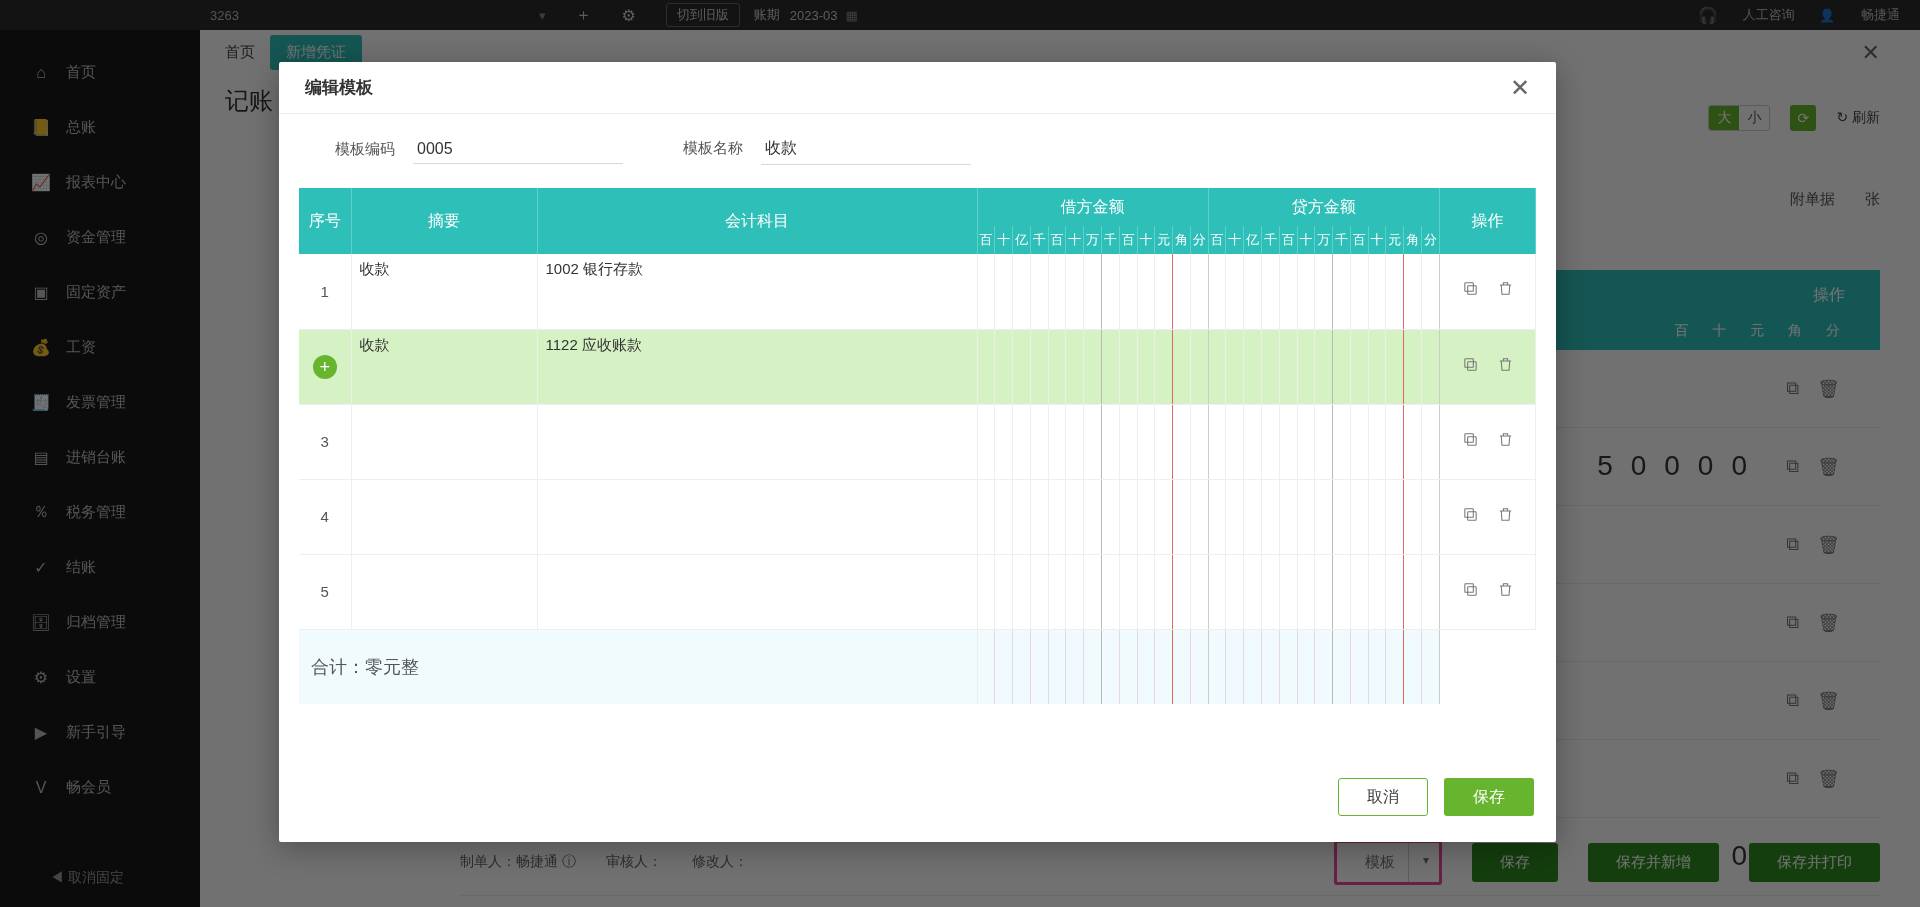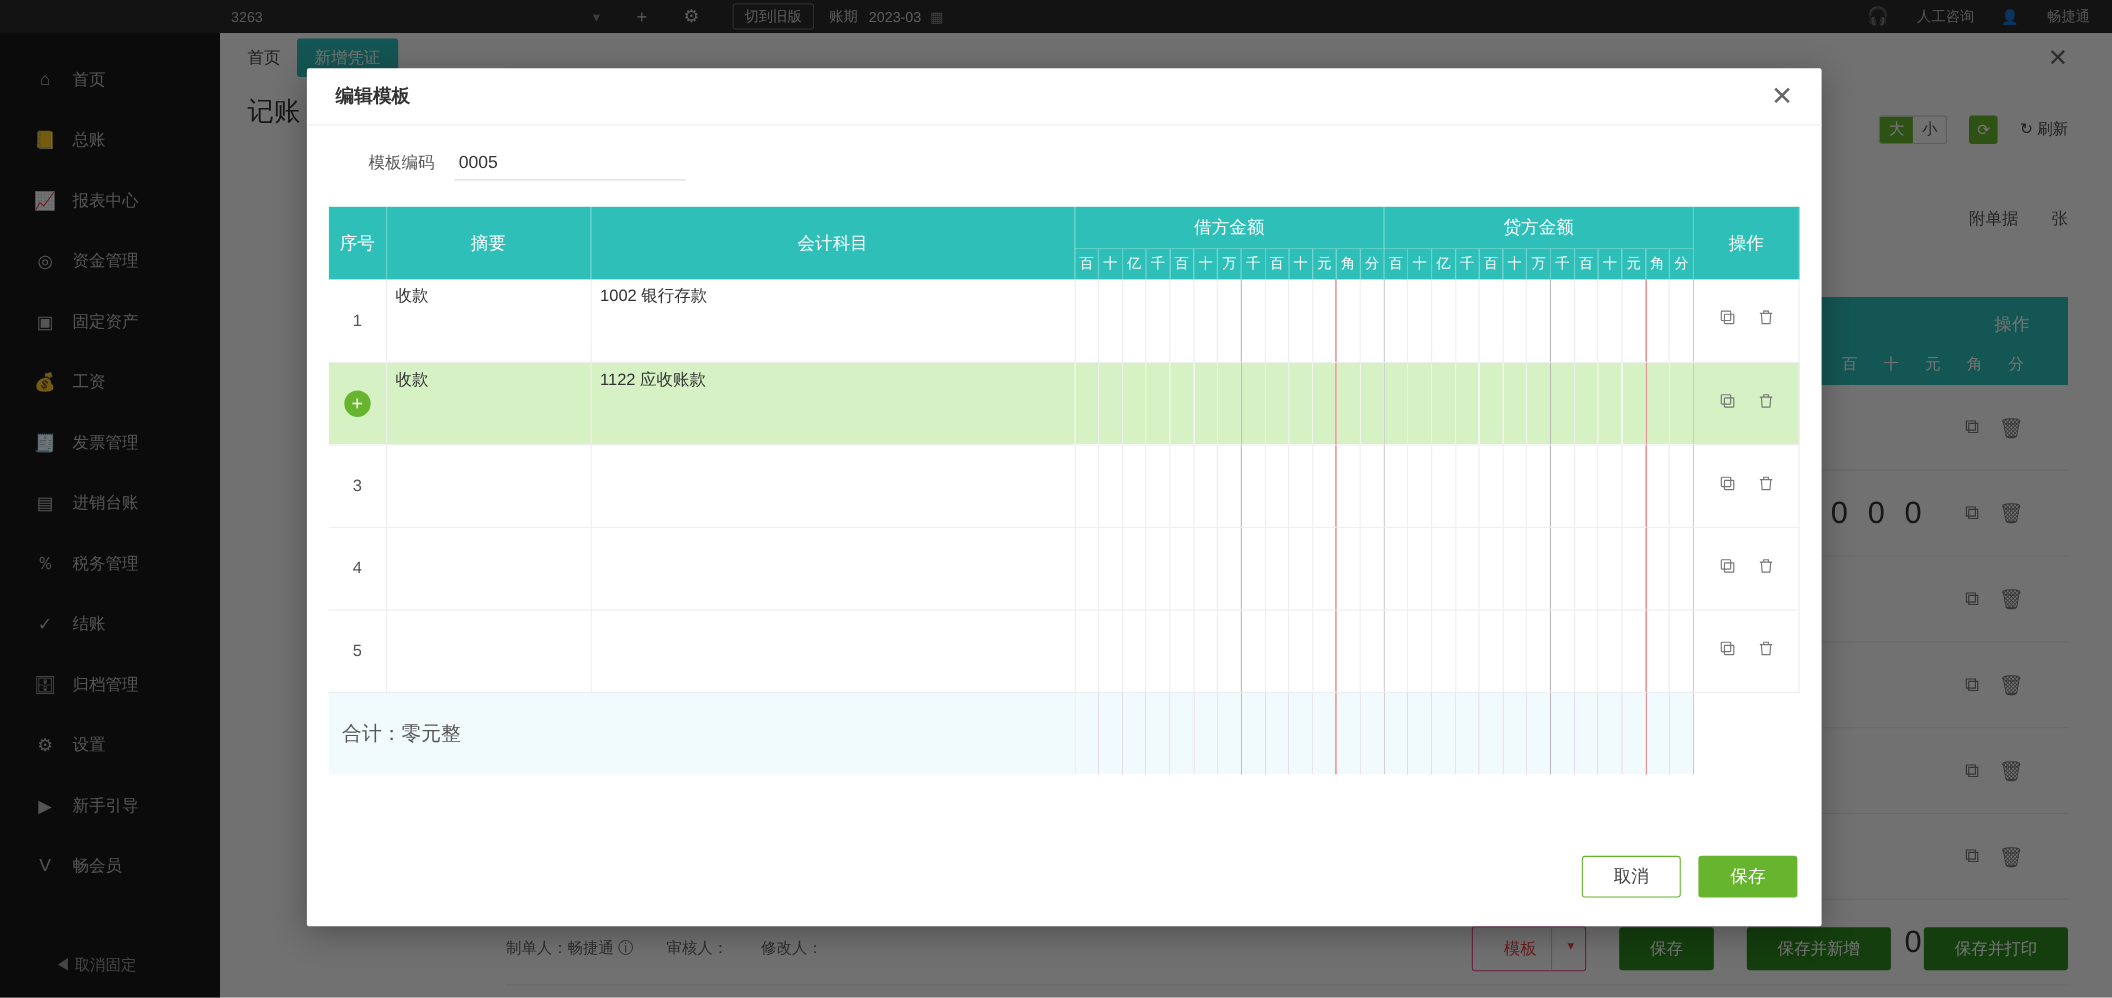--- a/index.html
+++ b/index.html
@@ -42,30 +42,30 @@
 
 .bg-rows { position: absolute; top: 320px; left: 260px; right: 40px; }
 .bg-row { height: 78px; border-bottom: 1px solid #e8e8e8; position: relative; }
 .bg-row .ops-icons { position: absolute; right: 40px; top: 28px; color: #777; font-size: 18px; display: flex; gap: 18px; }
 .bg-row .big-num { position: absolute; right: 115px; top: 22px; font-size: 28px; font-weight: 300; letter-spacing: 18px; color: #333; }
 
 .bg-footer { position: absolute; bottom: 25px; left: 260px; right: 40px; height: 40px; display: flex; align-items: center; gap: 30px; font-size: 14px; color: #555; }
 .bg-footer .info { color: #666; }
 .bg-footer .spacer { flex: 1; }
 .bg-footer .btn { padding: 10px 28px; border-radius: 3px; font-size: 15px; }
-.bg-footer .btn.outline { border: 1px solid #ec4899; color: #ef4444; position: relative; padding-right: 44px; }
+.bg-footer .btn.outline { border: 3px solid #ec4899; color: #737373; position: relative; padding-right: 44px; }
 .bg-footer .btn.outline::after { content: ""; position: absolute; right: 0; top: 0; bottom: 0; width: 30px; border-left: 1px solid #ccc; }
 .bg-footer .btn.outline .chev { position: absolute; right: 10px; top: 10px; font-size: 12px; }
 .bg-footer .btn.green { background: #2e8b1f; color: #fff; }
 
 
 .dim { position: absolute; inset: 0; background: rgba(0,0,0,0.55); }
 
 
-.modal { position: absolute; left: 279px; top: 62px; width: 1377px; height: 780px; background: #fff; border-radius: 2px; box-shadow: 0 6px 30px rgba(0,0,0,0.3); display: flex; flex-direction: column; }
+.modal { position: absolute; left: 279px; top: 62px; width: 1277px; height: 780px; background: #fff; border-radius: 2px; box-shadow: 0 6px 30px rgba(0,0,0,0.3); display: flex; flex-direction: column; }
 .modal-header { height: 52px; border-bottom: 1px solid #eee; display: flex; align-items: center; padding: 0 26px; justify-content: space-between; }
 .modal-header .title { font-size: 17px; font-weight: 600; color: #333; }
 .modal-header .close-x { font-size: 24px; color: #666; cursor: pointer; line-height: 1; }
 
 .modal-form { height: 70px; display: flex; align-items: center; padding-left: 56px; gap: 30px; font-size: 15px; color: #555; }
 .modal-form .field { display: flex; align-items: baseline; }
 .modal-form .field label { margin-right: 18px; }
 .modal-form .field .underline { border-bottom: 1px solid #d8d8d8; min-width: 210px; padding: 5px 4px; color: #333; font-size: 16px; }
 
 .modal-table-wrap { padding: 4px 20px; }
@@ -273,20 +273,24 @@
 <div class="modal">
   <div class="modal-header">
     <span class="title">编辑模板</span>
     <span class="close-x">✕</span>
   </div>
 
   <div class="modal-form">
     <div class="field">
       <label>模板编码</label>
       <div class="underline">0005</div>
+    </div>
+    <div class="field" style="margin-left:30px;">
+      <label>模板名称</label>
+      <div class="underline">收款</div>
     </div>
   </div>
 
   <div class="modal-table-wrap">
     <table class="modal-table">
       <thead>
         <tr class="row1">
           <th rowspan="2" class="col-seq">序号</th>
           <th rowspan="2" class="col-sum">摘要</th>
           <th rowspan="2" class="col-acct">会计科目</th>

